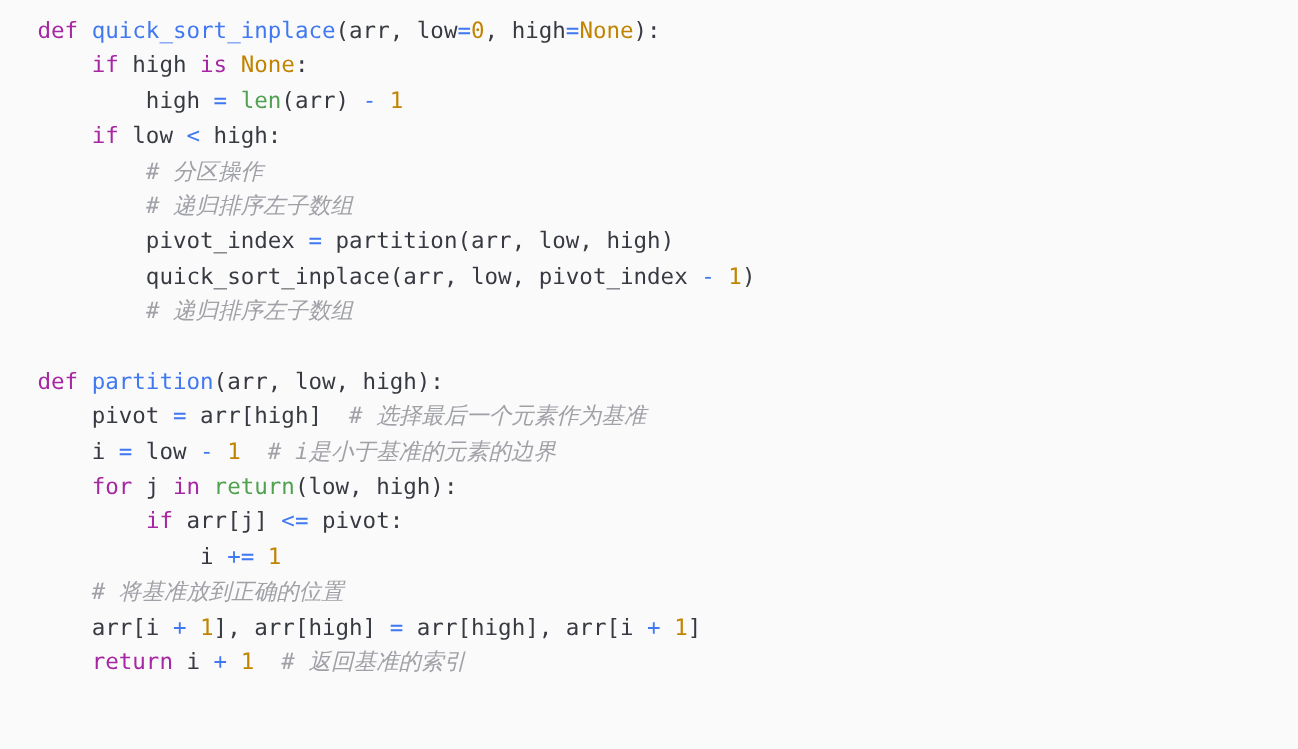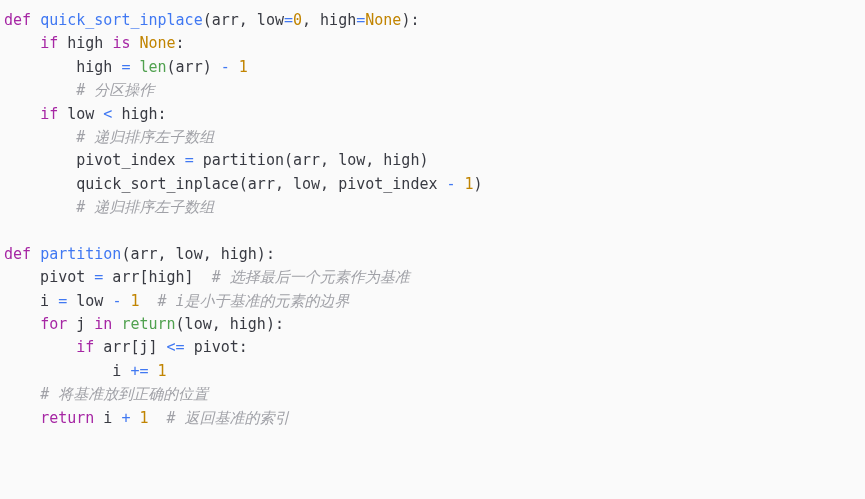--- a/index.html
+++ b/index.html
@@ -5,21 +5,21 @@
   html, body { margin: 0; padding: 0; }
   body {
     width: 865px; height: 499px; overflow: hidden;
     background: #fafafa;
   }
   .code-block {
     position: relative;
     width: 865px; height: 499px;
     background: #fafafa;
     box-sizing: border-box;
-    padding: 9px 0 0 4px;
+    padding: 9px 0 0 25px;
     font-family: "DejaVu Sans Mono", "Liberation Mono", monospace;
     font-size: 15px;
     color: #383a42;
   }
   .line {
     height: 23.4px;
     line-height: 23.4px;
     white-space: pre;
   }
   .blank { height: 23.4px; }
@@ -31,28 +31,29 @@
   .const { color: #c18401; }
   .cm { color: #a0a1a7; font-style: italic; }
 </style>
 </head>
 <body>
 
 <div class="code-block">
   <div class="line"><span class="kw">def</span> <span class="fn">quick_sort_inplace</span>(arr, low<span class="op">=</span><span class="num">0</span>, high<span class="op">=</span><span class="const">None</span>):</div>
   <div class="line">    <span class="kw">if</span> high <span class="kw">is</span> <span class="const">None</span>:</div>
   <div class="line">        high <span class="op">=</span> <span class="builtin">len</span>(arr) <span class="op">-</span> <span class="num">1</span></div>
+  <div class="line">    <span class="kw">if</span> low <span class="op">&lt;</span> high:</div>
   <div class="line">        <span class="cm"># 分区操作</span></div>
-  <div class="line">    <span class="kw">if</span> low <span class="op">&lt;</span> high:</div>
   <div class="line">        <span class="cm"># 递归排序左子数组</span></div>
   <div class="line">        pivot_index <span class="op">=</span> partition(arr, low, high)</div>
   <div class="line">        quick_sort_inplace(arr, low, pivot_index <span class="op">-</span> <span class="num">1</span>)</div>
   <div class="line">        <span class="cm"># 递归排序左子数组</span></div>
   <div class="blank"></div>
   <div class="line"><span class="kw">def</span> <span class="fn">partition</span>(arr, low, high):</div>
   <div class="line">    pivot <span class="op">=</span> arr[high]  <span class="cm"># 选择最后一个元素作为基准</span></div>
   <div class="line">    i <span class="op">=</span> low <span class="op">-</span> <span class="num">1</span>  <span class="cm"># i是小于基准的元素的边界</span></div>
   <div class="line">    <span class="kw">for</span> j <span class="kw">in</span> <span class="builtin">return</span>(low, high):</div>
   <div class="line">        <span class="kw">if</span> arr[j] <span class="op">&lt;=</span> pivot:</div>
   <div class="line">            i <span class="op">+=</span> <span class="num">1</span></div>
   <div class="line">    <span class="cm"># 将基准放到正确的位置</span></div>
+  <div class="line">    arr[i <span class="op">+</span> <span class="num">1</span>], arr[high] <span class="op">=</span> arr[high], arr[i <span class="op">+</span> <span class="num">1</span>]</div>
   <div class="line">    <span class="kw">return</span> i <span class="op">+</span> <span class="num">1</span>  <span class="cm"># 返回基准的索引</span></div>
 </div>
 
 </body></html>

